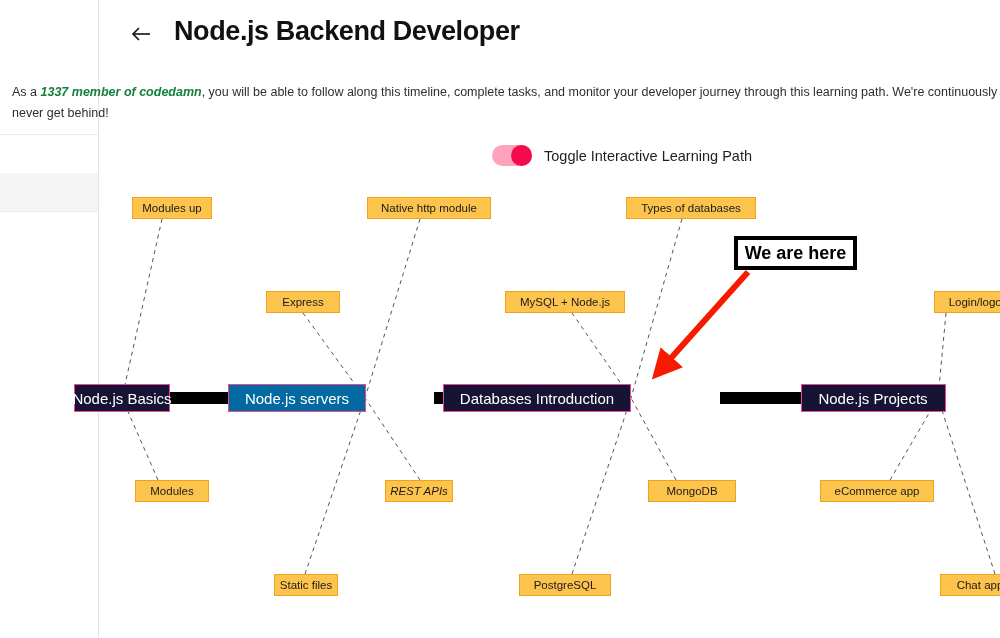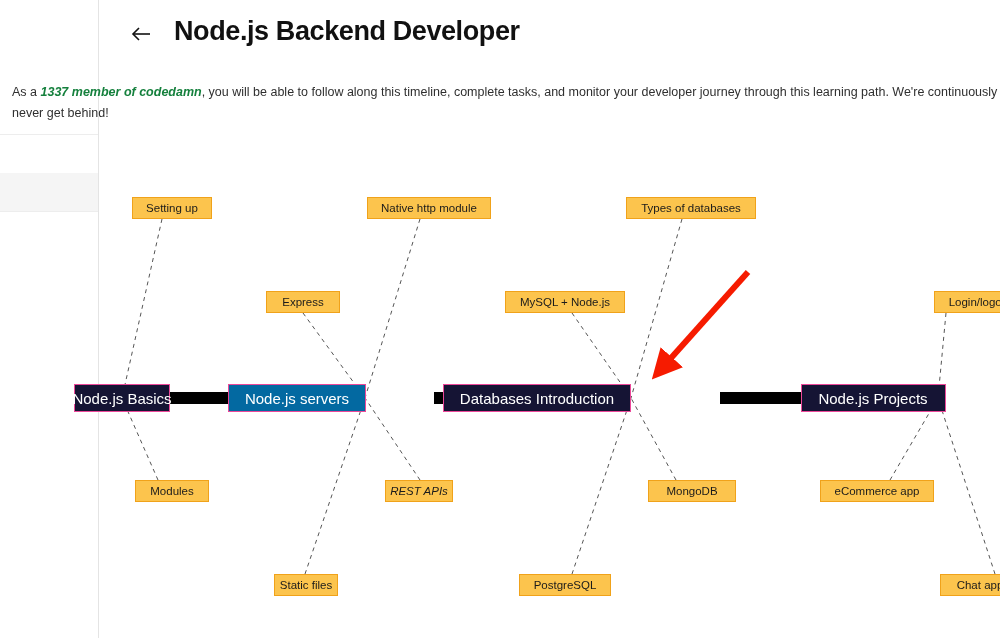--- a/index.html
+++ b/index.html
@@ -143,20 +143,26 @@
       </div>
       <h1 id="page-title">Node.js Backend Developer</h1>
     </div>
   </div>
 
   <p id="intro">
     <span>As a </span><a class="lnk">1337 member of codedamn</a><span>, you will be able to follow along this timeline, complete tasks, and monitor your developer journey through this learning path. We're continuously u</span><br>
     <span>never get behind!</span>
   </p>
 
+  <div id="toggle-row">
+    <div id="toggle-switch">
+      <div id="toggle-knob"></div>
+    </div>
+    <span id="toggle-label">Toggle Interactive Learning Path</span>
+  </div>
 
   <div id="diagram">
     <svg id="lines" viewBox="0 0 1000 638">
         <line x1="162" y1="219" x2="122" y2="398" stroke="#555" stroke-width="1" stroke-dasharray="4 4"></line>
         <line x1="158" y1="480" x2="122" y2="398" stroke="#555" stroke-width="1" stroke-dasharray="4 4"></line>
         <line x1="303" y1="313" x2="365" y2="398" stroke="#555" stroke-width="1" stroke-dasharray="4 4"></line>
         <line x1="420" y1="219" x2="365" y2="398" stroke="#555" stroke-width="1" stroke-dasharray="4 4"></line>
         <line x1="420" y1="480" x2="365" y2="398" stroke="#555" stroke-width="1" stroke-dasharray="4 4"></line>
         <line x1="305" y1="574" x2="365" y2="398" stroke="#555" stroke-width="1" stroke-dasharray="4 4"></line>
         <line x1="572" y1="313" x2="631" y2="398" stroke="#555" stroke-width="1" stroke-dasharray="4 4"></line>
@@ -172,21 +178,21 @@
         <div class="tbar" style="left: 434px; width: 104px; top: 392px; background: rgb(0, 0, 0);"></div>
         <div class="tbar" style="left: 720px; width: 154px; top: 392px; background: rgb(0, 0, 0);"></div>
       </div>
     <div id="nodes-layer">
         <div class="tnode" style="left: 74px; top: 384px; width: 96px; background: rgb(21, 20, 52);">Node.js Basics</div>
         <div class="tnode" style="left: 228px; top: 384px; width: 138px; background: #0369a1;">Node.js servers</div>
         <div class="tnode" style="left: 443px; top: 384px; width: 188px; background: rgb(21, 20, 52);">Databases Introduction</div>
         <div class="tnode" style="left: 800.5px; top: 384px; width: 145px; background: rgb(21, 20, 52);">Node.js Projects</div>
       </div>
     <div id="topics-layer">
-        <div class="ybox" style="left: 132px; top: 197px; width: 80px; background: rgb(252, 196, 77); border-color: rgb(240, 162, 26);">Setting up</div>
+        <div class="ybox" style="left: 132px; top: 197px; width: 80px; background: rgb(252, 196, 77); border-color: rgb(240, 162, 26);">Modules up</div>
         <div class="ybox" style="left: 135px; top: 480px; width: 74px; background: rgb(252, 196, 77); border-color: rgb(240, 162, 26);">Modules</div>
         <div class="ybox" style="left: 266px; top: 291px; width: 74px; background: rgb(252, 196, 77); border-color: rgb(240, 162, 26);">Express</div>
         <div class="ybox" style="left: 367px; top: 197px; width: 124px; background: rgb(252, 196, 77); border-color: rgb(240, 162, 26);">Native http module</div>
         <div class="ybox" style="left: 385px; top: 480px; width: 68px; background: rgb(252, 196, 77); border-color: rgb(240, 162, 26); font-style: italic;">REST APIs</div>
         <div class="ybox" style="left: 263px; top: 574px; width: 64px; background: rgb(252, 196, 77); border-color: rgb(240, 162, 26); margin-left: 11px;">Static files</div>
         <div class="ybox" style="left: 505px; top: 291px; width: 120px; background: rgb(252, 196, 77); border-color: rgb(240, 162, 26);">MySQL + Node.js</div>
         <div class="ybox" style="left: 626px; top: 197px; width: 130px; background: rgb(252, 196, 77); border-color: rgb(240, 162, 26);">Types of databases</div>
         <div class="ybox" style="left: 648px; top: 480px; width: 88px; background: rgb(252, 196, 77); border-color: rgb(240, 162, 26);">MongoDB</div>
         <div class="ybox" style="left: 519px; top: 574px; width: 92px; background: rgb(252, 196, 77); border-color: rgb(240, 162, 26);">PostgreSQL</div>
         <div class="ybox" style="left: 934px; top: 291px; width: 92px; background: rgb(252, 196, 77); border-color: rgb(240, 162, 26);">Login/logout</div>
@@ -196,14 +202,15 @@
   </div>
 
   <svg id="here-arrow">
     <defs>
       <marker id="ahead" markerWidth="5" markerHeight="5" refX="2.2" refY="2.5" orient="auto">
         <polygon points="0,0 5,2.5 0,5" fill="#f61b00"></polygon>
       </marker>
     </defs>
     <line x1="748" y1="272" x2="663" y2="367" stroke="#f61b00" stroke-width="6" marker-end="url(#ahead)"></line>
   </svg>
+  <div id="here-box">We are here</div>
 
 </div>
 
 </body></html>

